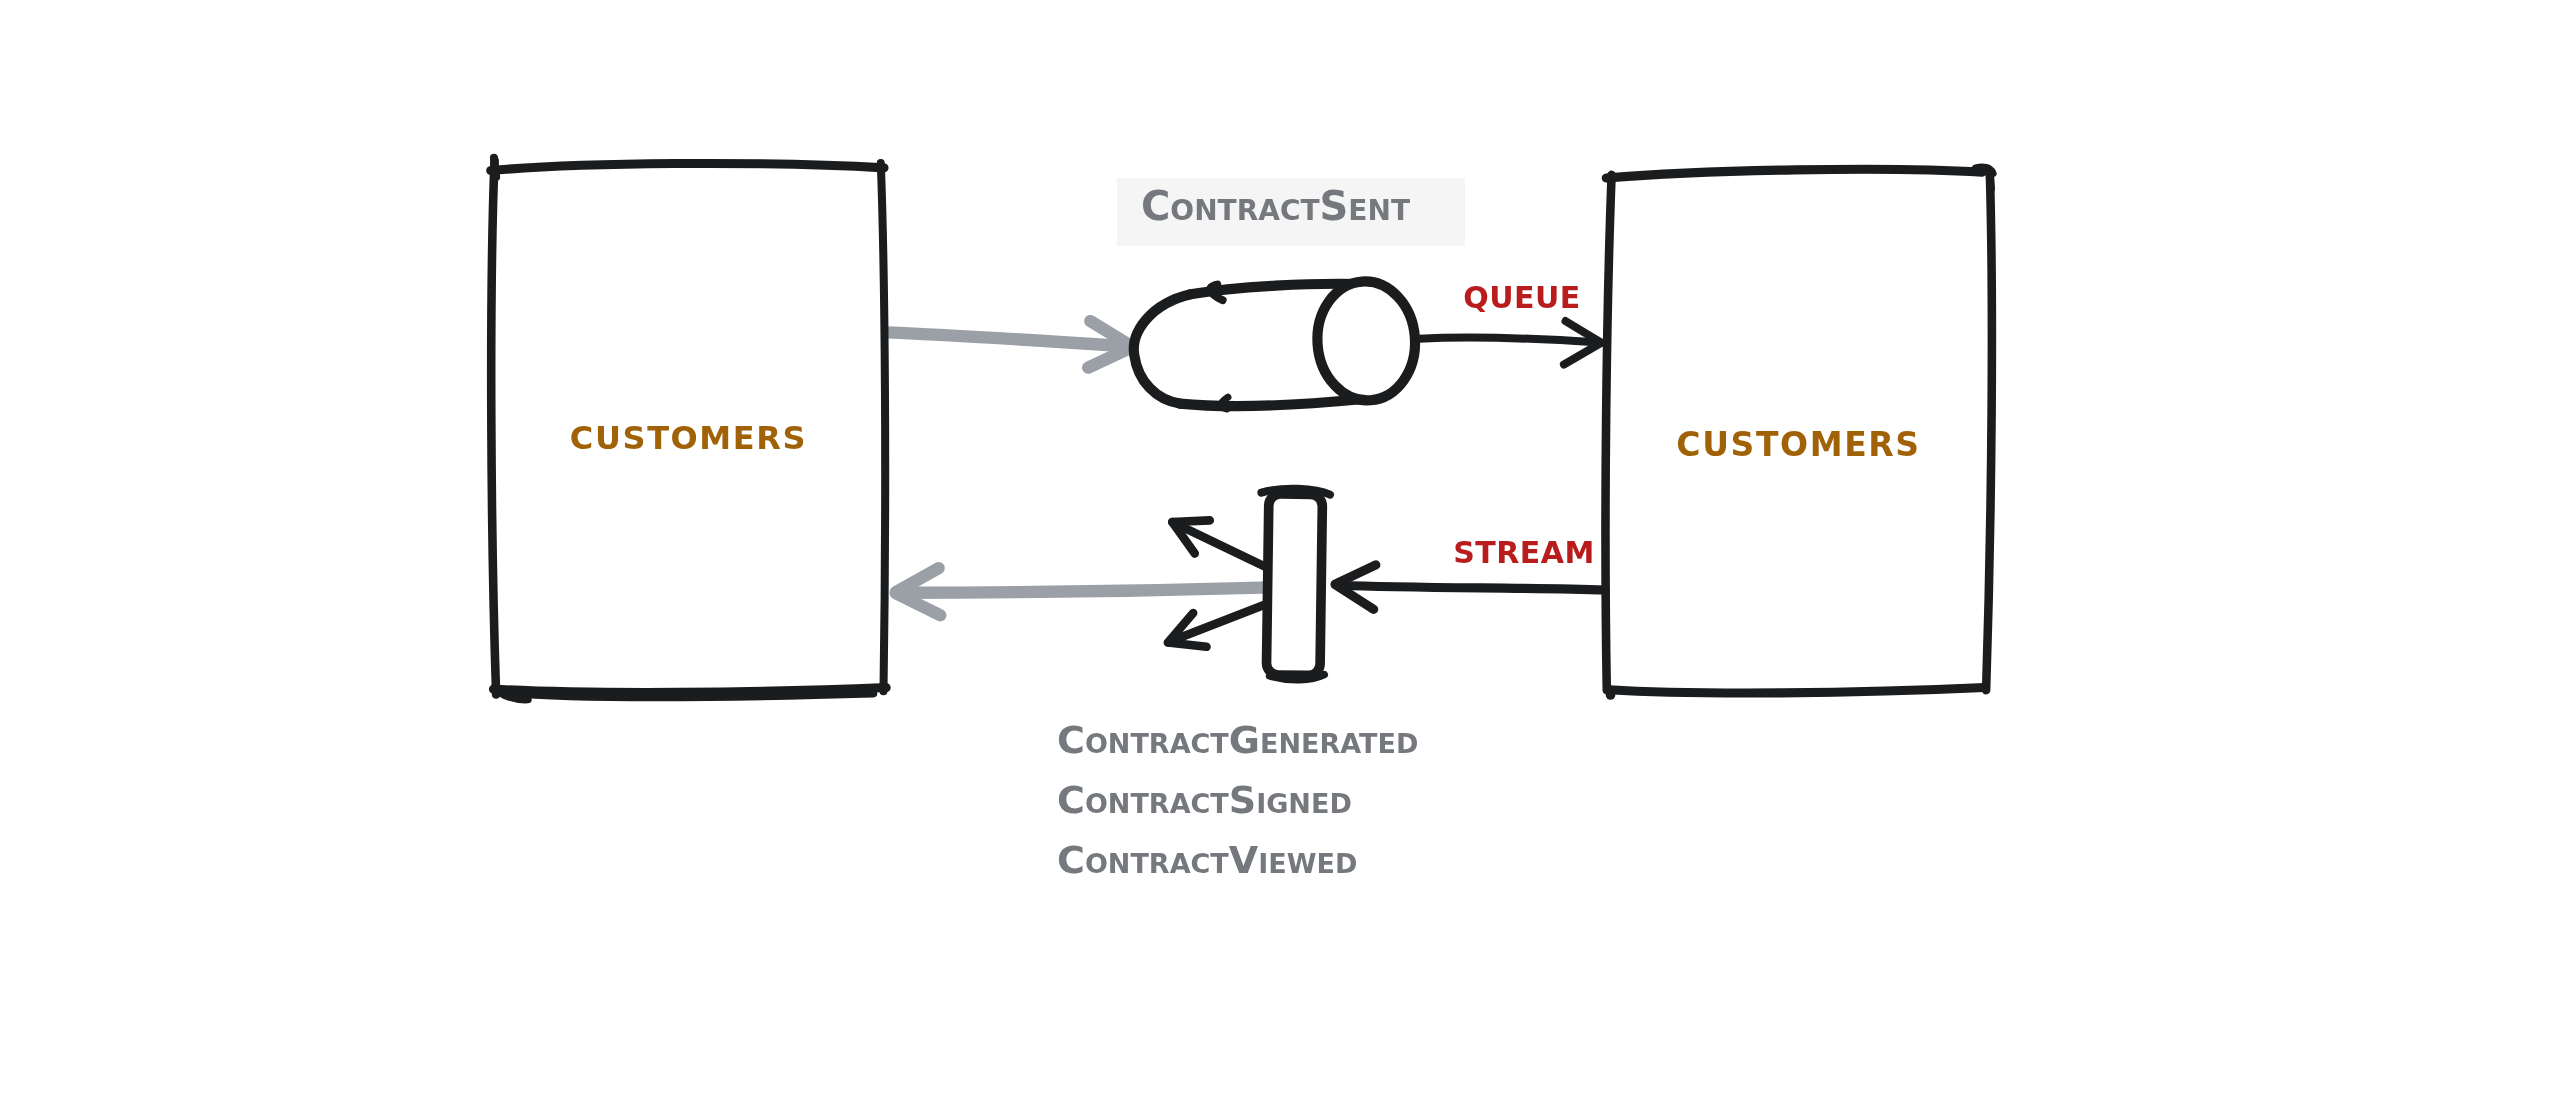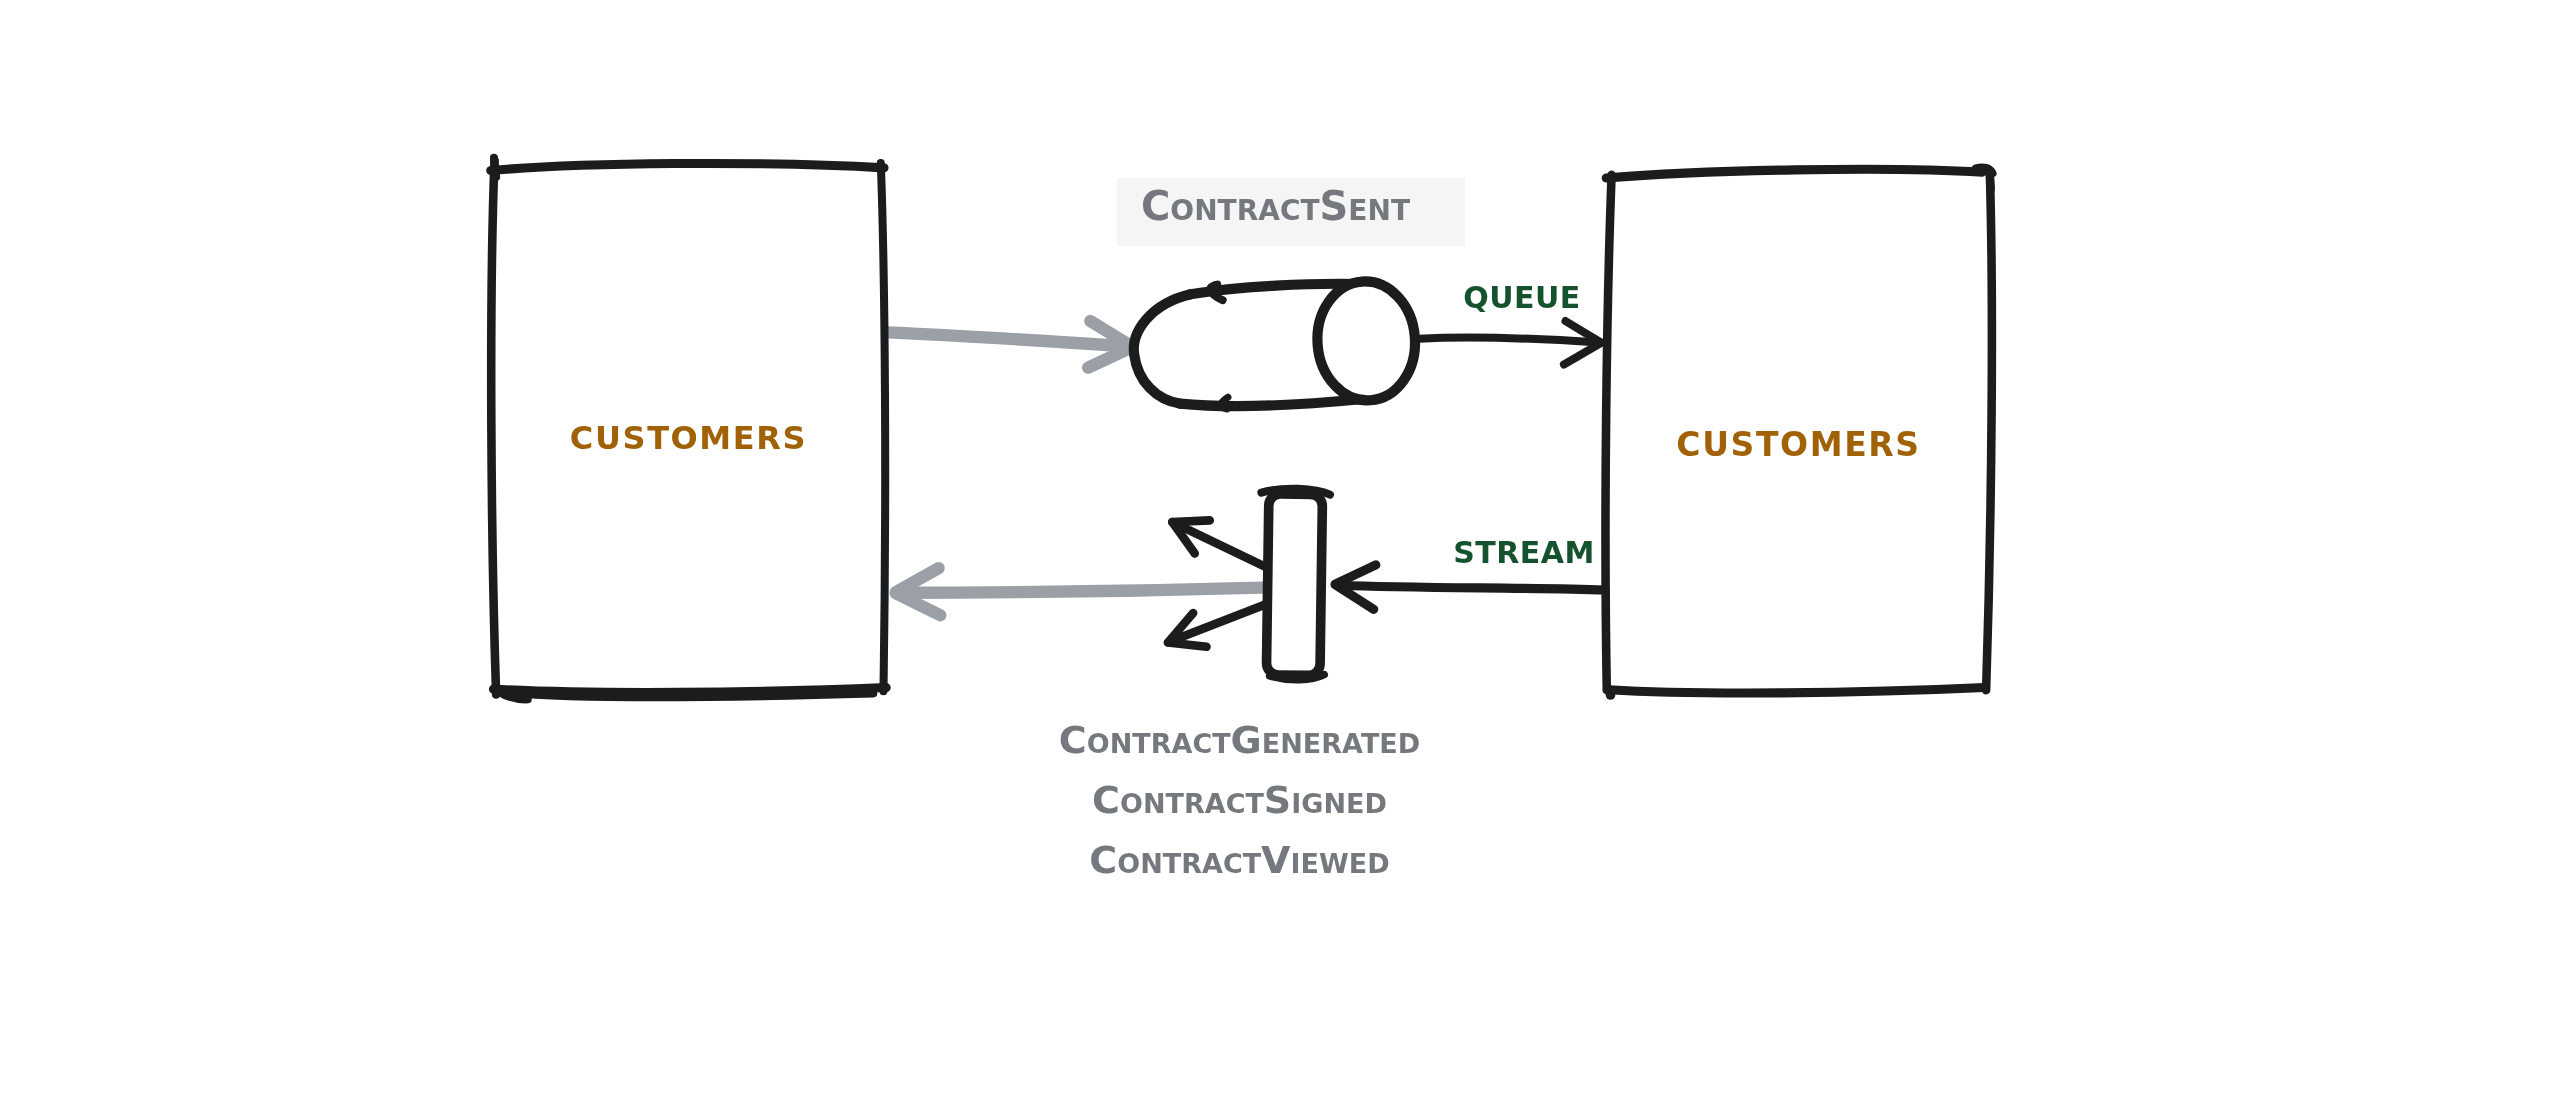--- a/index.html
+++ b/index.html
@@ -33,45 +33,44 @@
   .node-label {
     font-size: 32px;
     font-weight: bold;
     letter-spacing: 1.6px;
     color: #a16207;
   }
   .channel-label {
     font-size: 30px;
     font-weight: bold;
     letter-spacing: 0.5px;
-    color: #14532d;
+    color: #b91c1c;
   }
   .gray-label {
     font-variant: small-caps;
     font-weight: 600;
     color: #75787d;
   }
   .send-contract {
     font-size: 40px;
     letter-spacing: 0px;
   }
   .label-highlight {
     position: absolute;
     left: 1117px;
     top: 178px;
     width: 348px;
     height: 68px;
     background: #f5f5f6;
   }
   .events {
     position: absolute;
-    left: 1025px;
+    left: 1057px;
     top: 710px;
     width: 429px;
-    text-align: center;
   }
   .event-line {
     font-size: 38px;
     line-height: 60px;
     white-space: nowrap;
   }
 </style>
 </head>
 <body>
 

